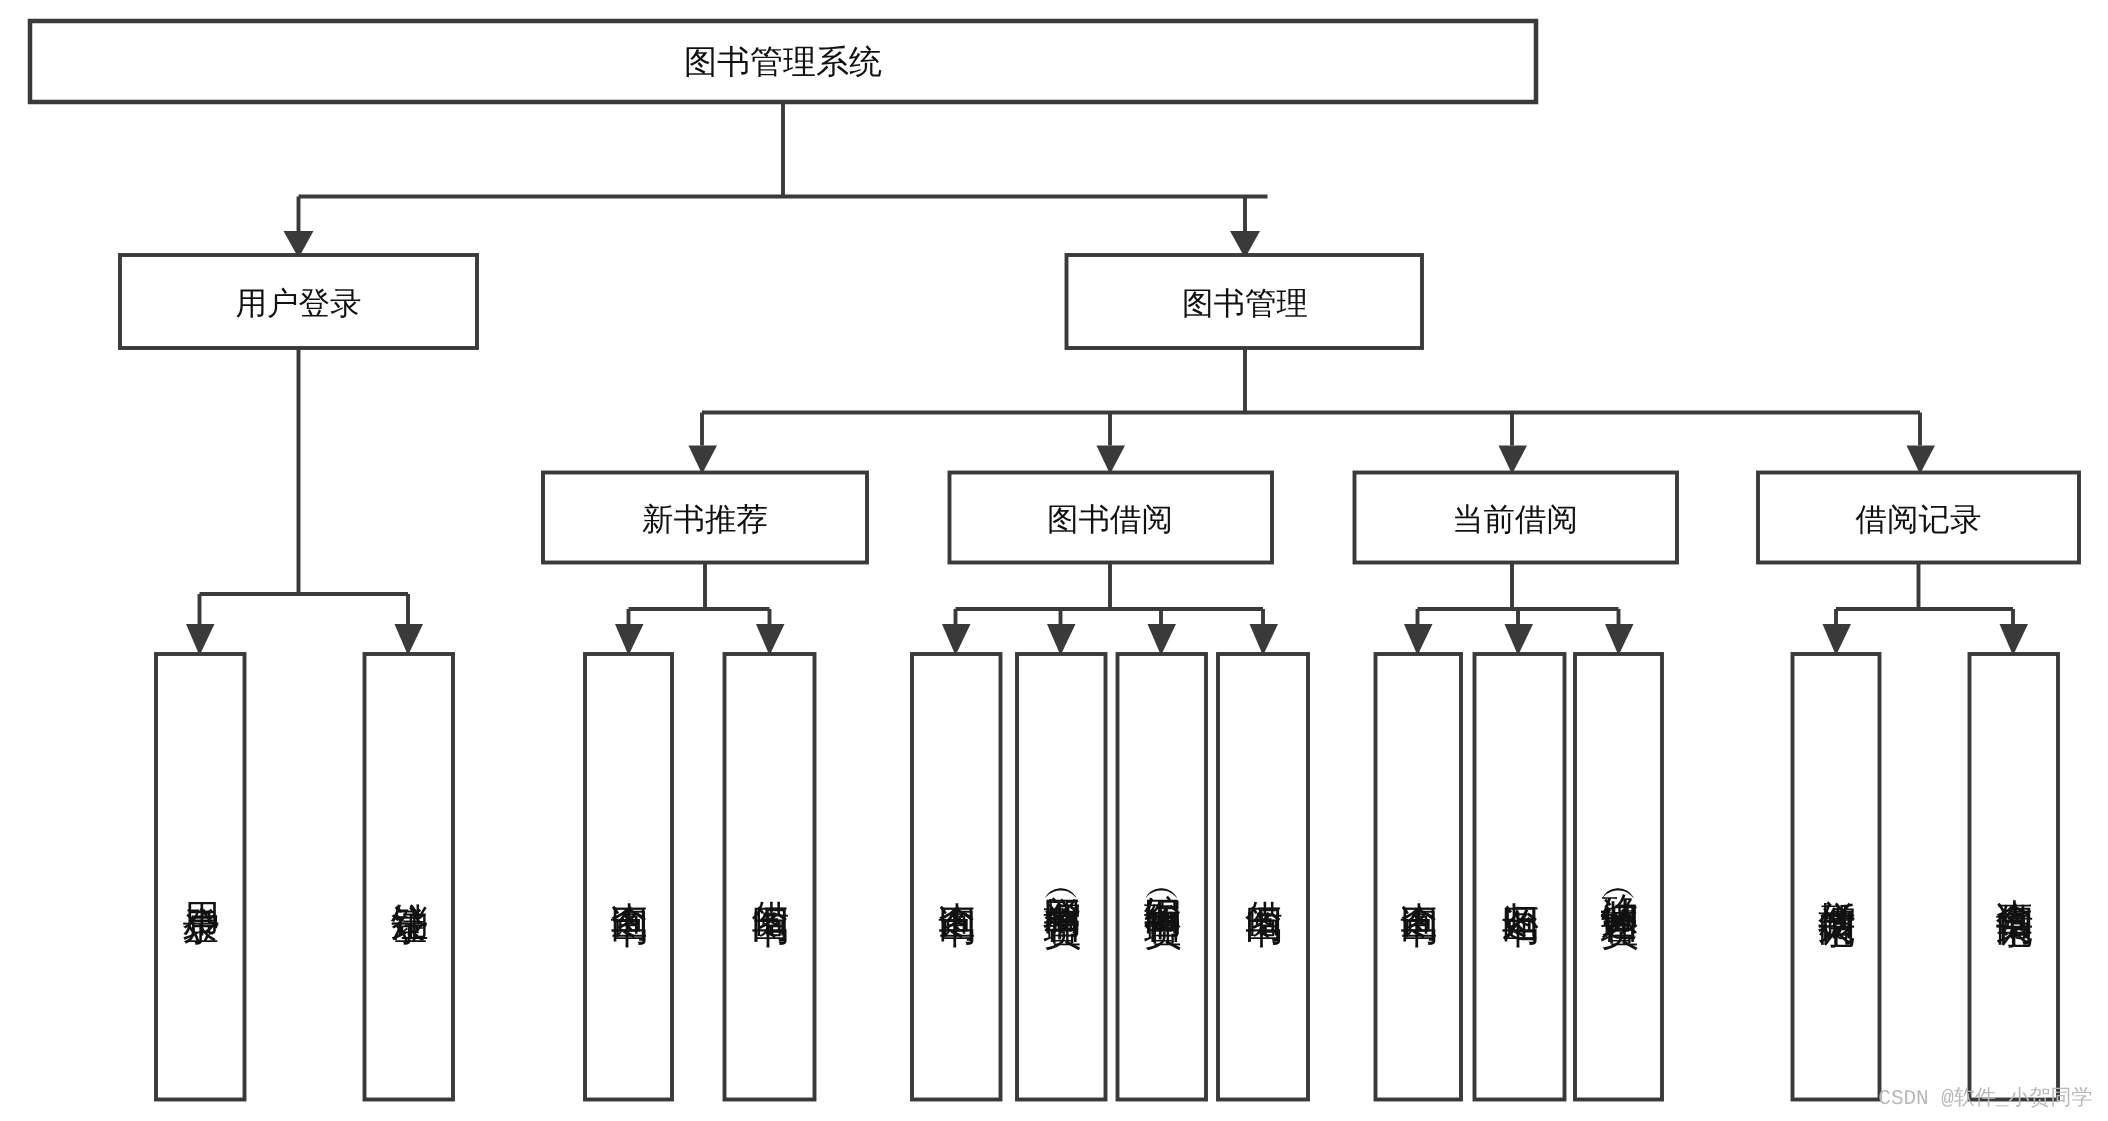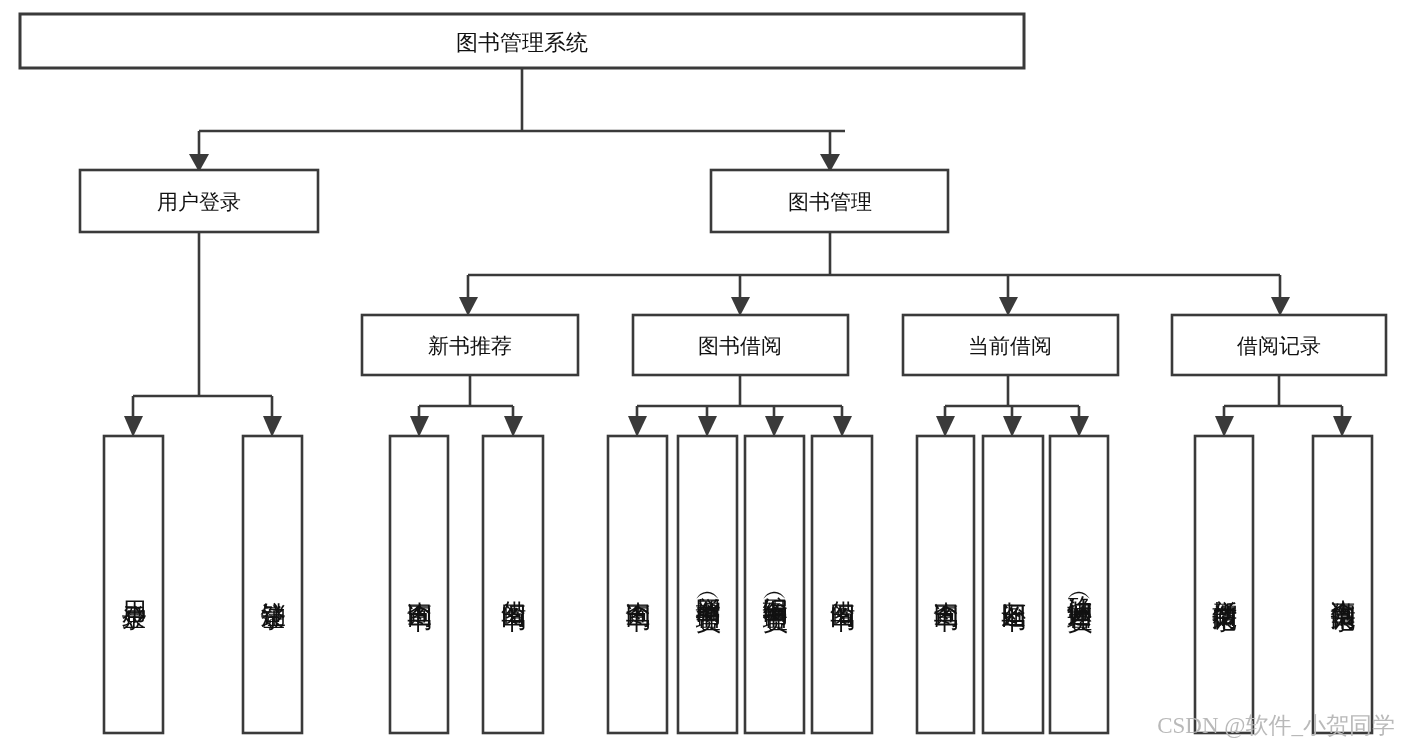--- a/index.html
+++ b/index.html
@@ -72,22 +72,22 @@
     letter-spacing: 2px;
     display: flex;
     align-items: center;
     justify-content: center;
     text-align: center;
     white-space: nowrap;
     pointer-events: none;
   }
   .watermark {
     position: absolute;
-    font-family: Liberation Serif, serif;
-    font-size: 23px;
+    font-family: Liberation Mono, monospace;
+    font-size: 14px;
     color: #b9b9b9;
     white-space: nowrap;
     text-align: right;
   }
 </style>
 </head>
 <body>
 
 <div id="diagram-root">
 

